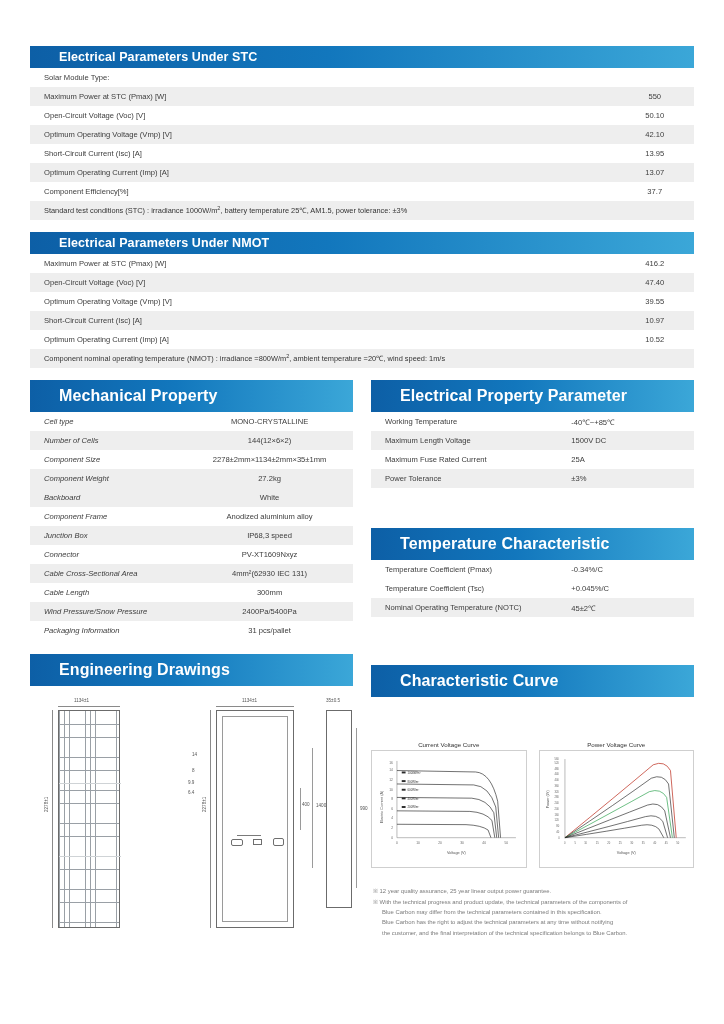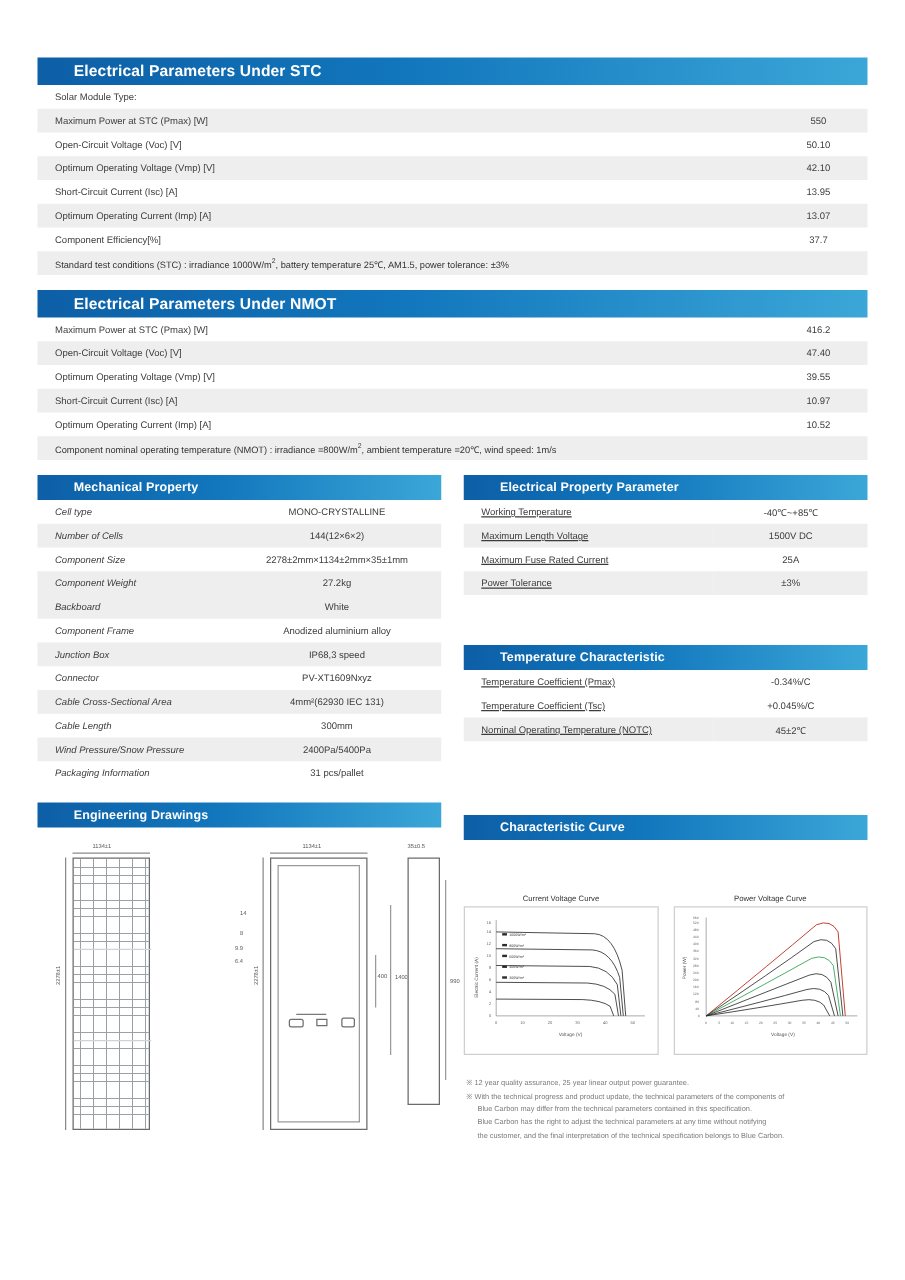--- a/index.html
+++ b/index.html
@@ -20,21 +20,21 @@
     height: 22px;
     background: linear-gradient(to right, #0d5fa6 0%, #1277bd 45%, #3ba7d8 100%);
     color: #ffffff;
     font-size: 12.5px;
     font-weight: bold;
     display: flex;
     align-items: center;
     padding-left: 29px;
     letter-spacing: .1px;
   }
-  .sec-head.small { font-size: 10px; height: 20px; }
+  .sec-head.small { font-size: 16px; height: 32px; }
 
   
   table.spec {
     width: 100%;
     border-collapse: collapse;
     font-size: 7.6px;
     color: #3c3c3c;
   }
   table.spec td {
     height: 19px;
@@ -61,22 +61,22 @@
   }
   .col { width: 50%; }
   .col .sec-head { margin-bottom: 0; }
   .gap12 { height: 12px; }
 
   
   table.mech td.k { width: 44%; font-style: italic; }
   table.mech td.v { text-align: center; }
   table.mech td.wide { text-align: center; padding-left: 0; }
 
-  table.elp td.k { width: 62%; text-decoration: underline; }
-  table.elp td.v { text-align: center; padding-left: 0; }
+  table.elp td.k { width: 62%; }
+  table.elp td.v { text-align: left; padding-left: 0; }
 
   
   .draw-area {
     position: relative;
     height: 250px;
     margin-top: 2px;
   }
   .dim-label {
     position: absolute;
     font-size: 4.6px;

